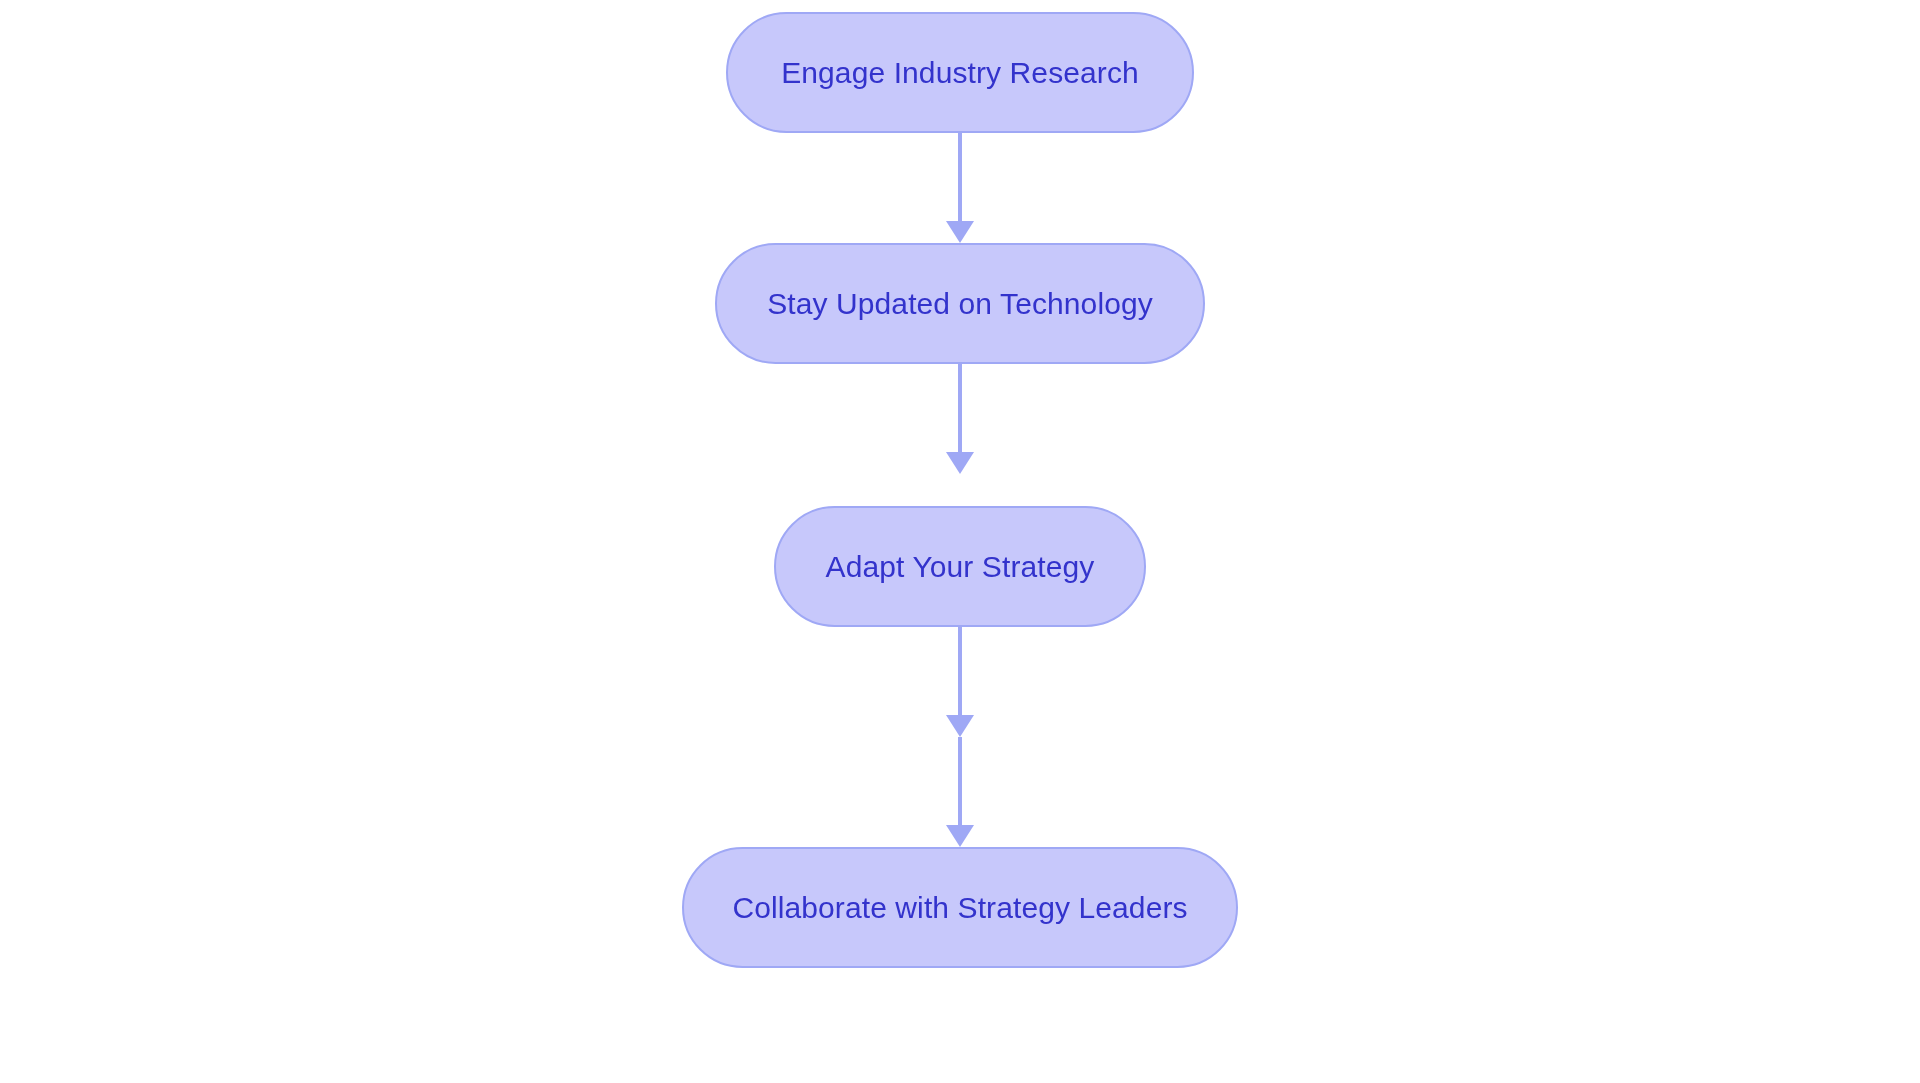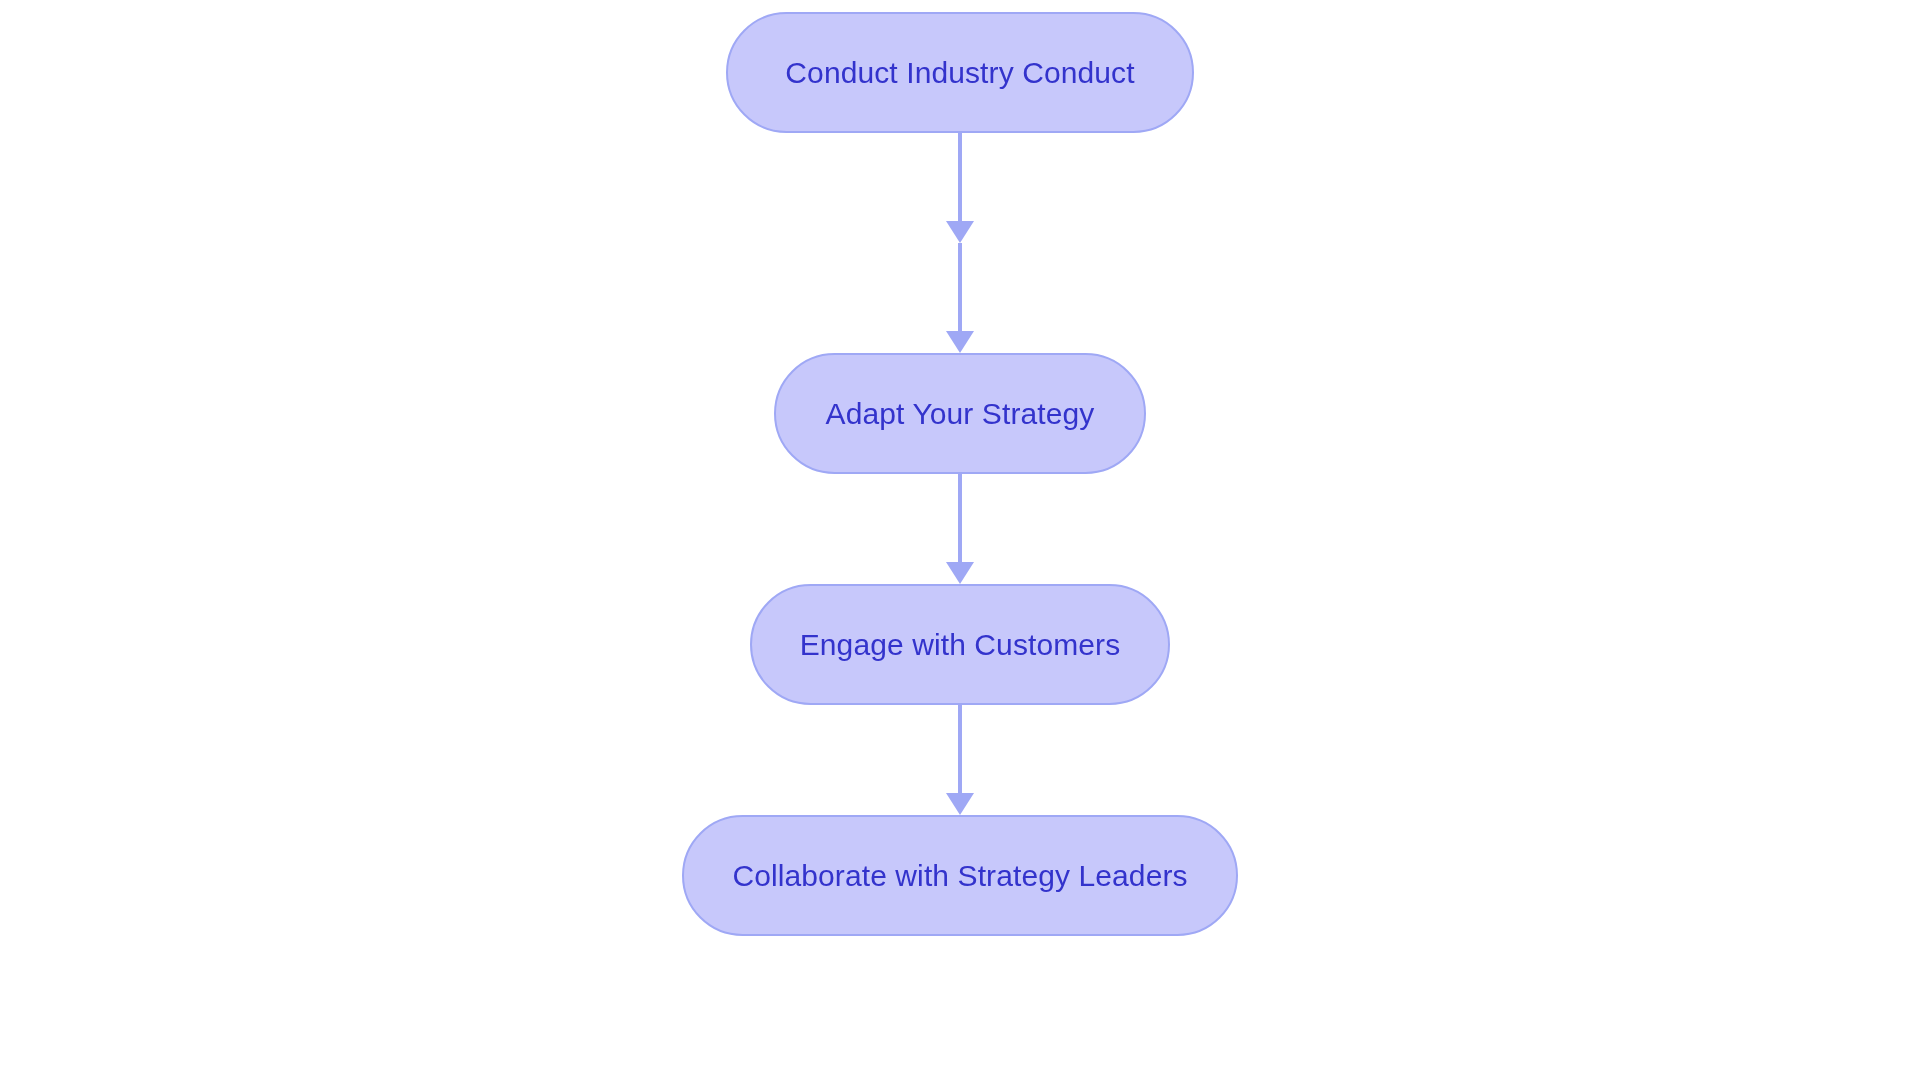--- a/index.html
+++ b/index.html
@@ -77,57 +77,57 @@
     transform: translateX(-50%);
     width: 0;
     height: 0;
     border-left: 14px solid transparent;
     border-right: 14px solid transparent;
     border-top: 22px solid #9fa8f5;
   }
   
   .w-0 { width: 468px; }
   .w-1 { width: 490px; }
-  .w-2 { width: 372px; }
+  .w-2 { width: 372px; margin-top: 32px; }
   .w-3 { width: 420px; }
   .w-4 { width: 556px; }
 </style>
 </head>
 <body>
 
 <div id="flow-canvas">
   <div class="flow-column">
 
     <div class="flow-node w-0">
-      <span class="flow-node-label">Conduct Industry Conduct</span>
+      <span class="flow-node-label">Engage Industry Research</span>
     </div>
 
     <div class="flow-connector">
       <div class="conn-line"></div>
       <div class="conn-head"></div>
     </div>
 
+    <div class="flow-node w-1">
+      <span class="flow-node-label">Stay Updated on Technology</span>
+    </div>
 
     <div class="flow-connector">
       <div class="conn-line"></div>
       <div class="conn-head"></div>
     </div>
 
     <div class="flow-node w-2">
       <span class="flow-node-label">Adapt Your Strategy</span>
     </div>
 
     <div class="flow-connector">
       <div class="conn-line"></div>
       <div class="conn-head"></div>
     </div>
 
-    <div class="flow-node w-3">
-      <span class="flow-node-label">Engage with Customers</span>
-    </div>
 
     <div class="flow-connector">
       <div class="conn-line"></div>
       <div class="conn-head"></div>
     </div>
 
     <div class="flow-node w-4">
       <span class="flow-node-label">Collaborate with Strategy Leaders</span>
     </div>
 

